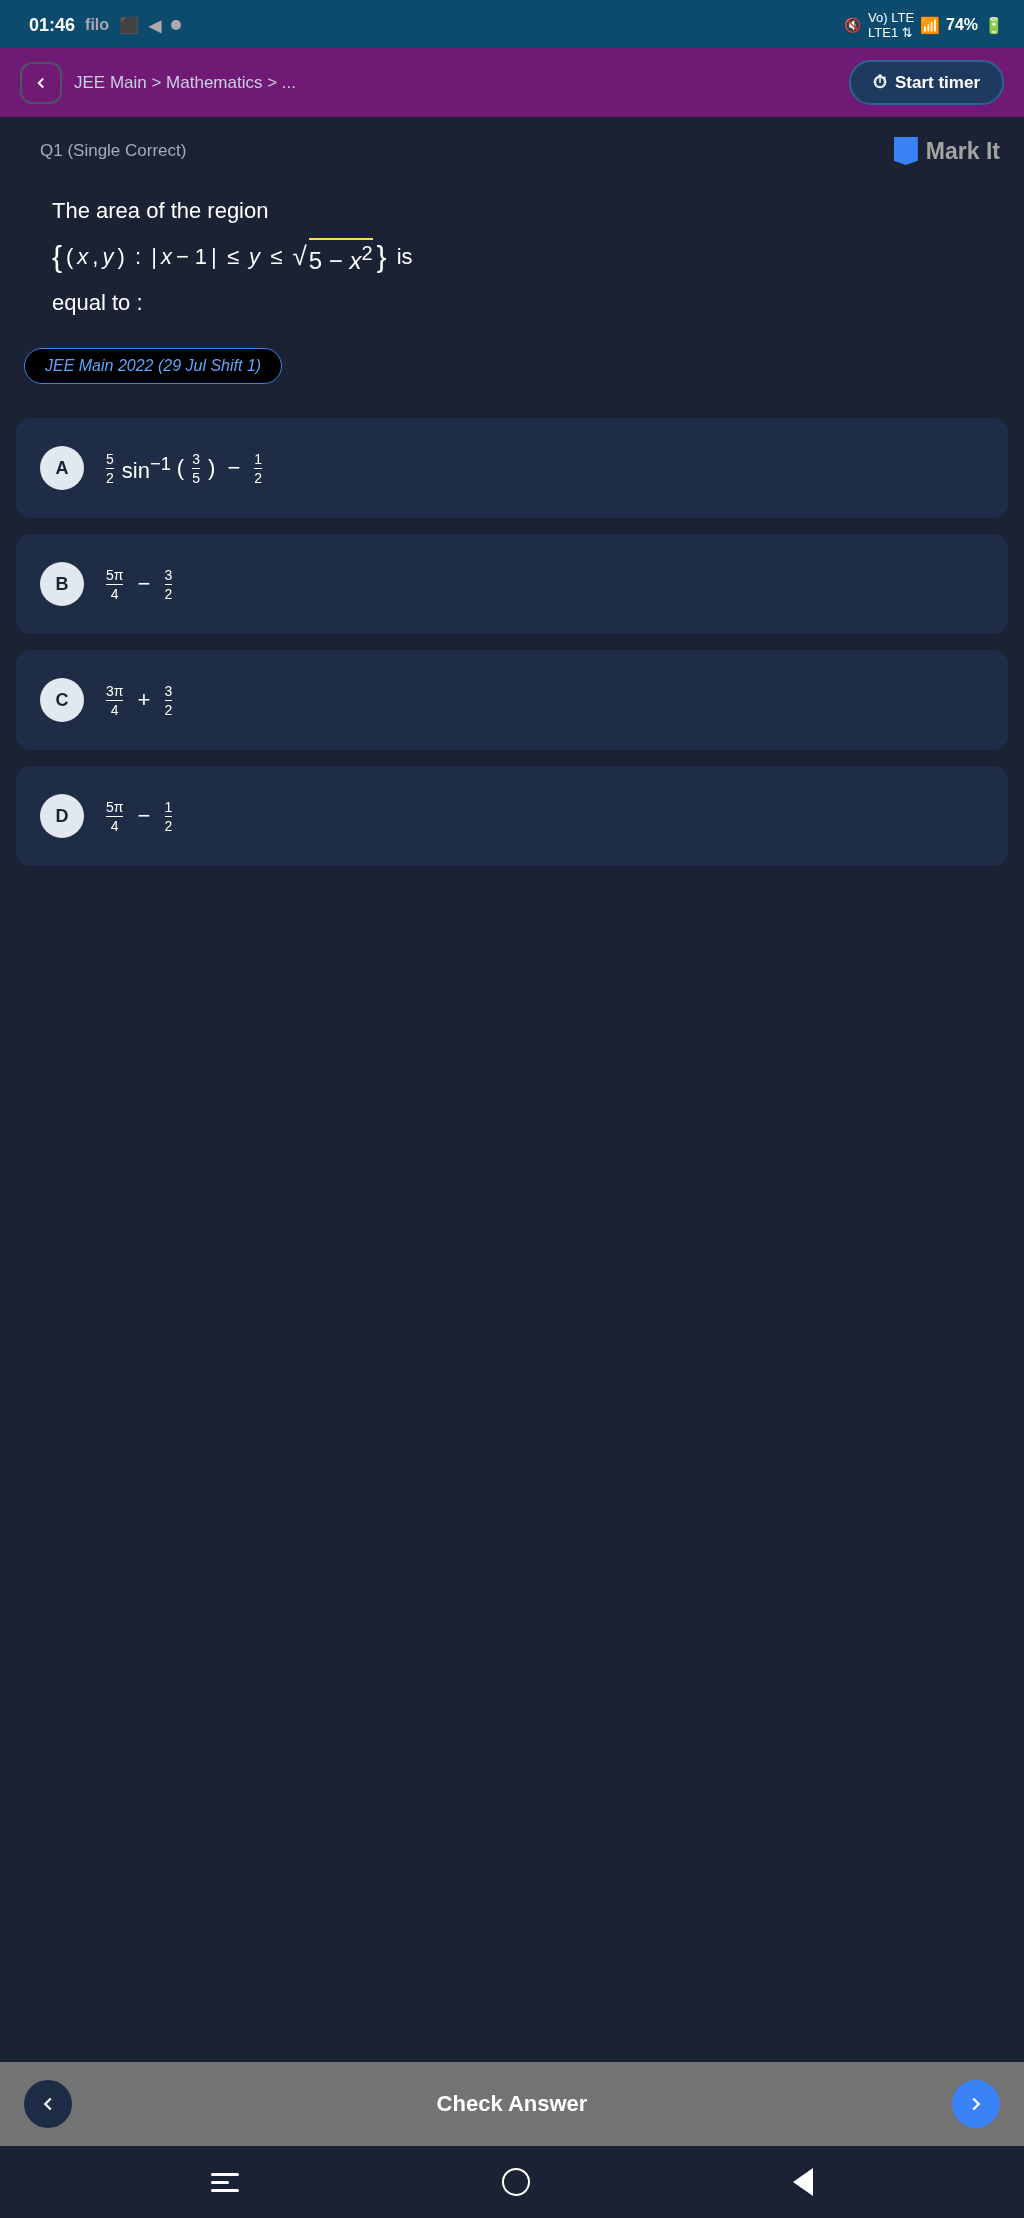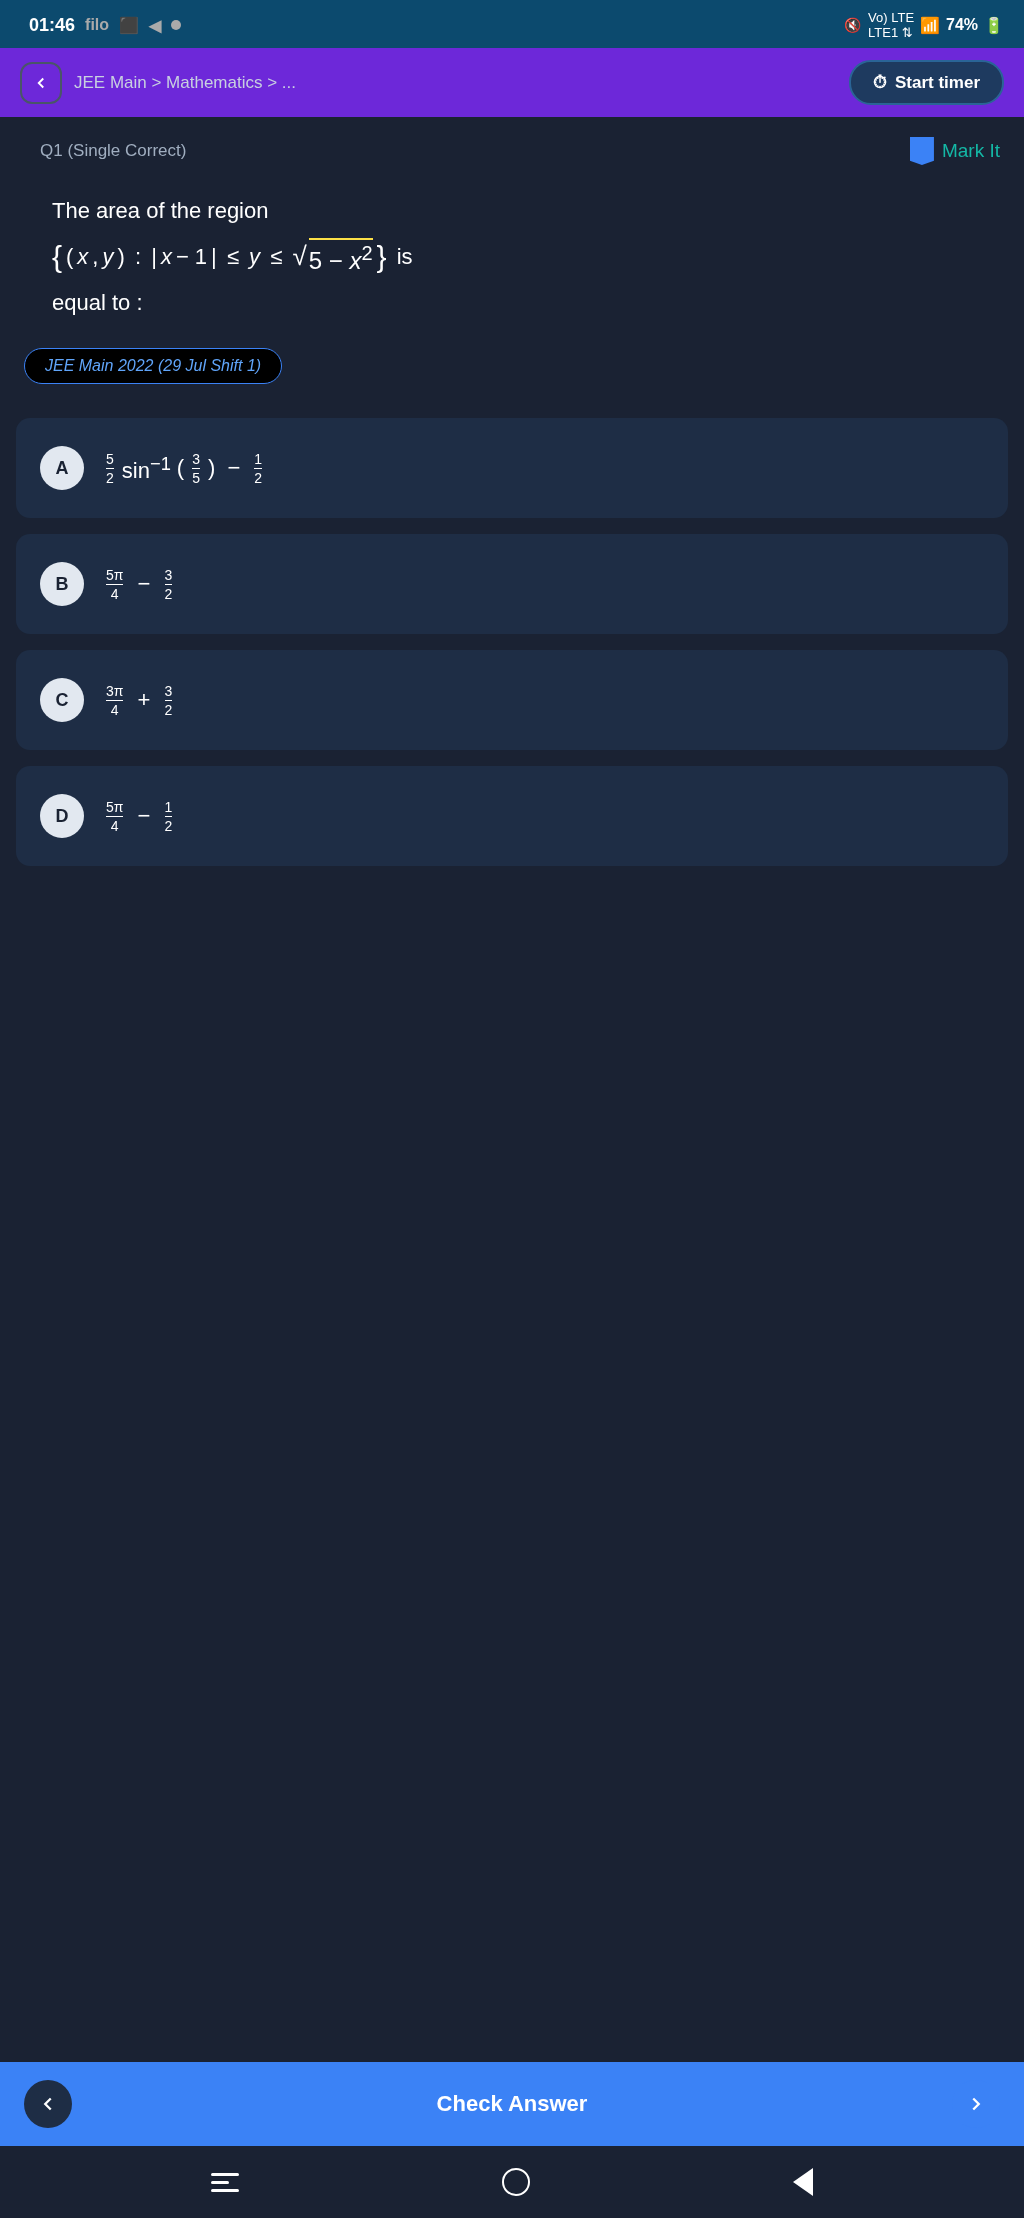--- a/index.html
+++ b/index.html
@@ -46,21 +46,21 @@
       background: #aaa;
       display: inline-block;
     }
 
     
     .nav-bar {
       display: flex;
       align-items: center;
       justify-content: space-between;
       padding: 12px 20px;
-      background-color: #6d28d9;
+      background-color: #701a75;
     }
     .nav-left {
       display: flex;
       align-items: center;
       gap: 12px;
     }
     .back-btn {
       width: 42px;
       height: 42px;
       border: 2px solid #4a5568;
@@ -109,23 +109,23 @@
     }
     .question-type {
       font-size: 17px;
       color: #a0aec0;
     }
     .mark-it-btn {
       display: flex;
       align-items: center;
       gap: 8px;
       cursor: pointer;
-      font-size: 19px;
-      font-weight: 400;
-      color: #14b8a6;
+      font-size: 23px;
+      font-weight: 700;
+      color: #a3a3a3;
     }
     .bookmark-icon {
       width: 24px;
       height: 28px;
       background: #3b82f6;
       clip-path: polygon(0 0, 100% 0, 100% 85%, 50% 100%, 0 85%);
       display: inline-block;
     }
 
     
@@ -215,21 +215,21 @@
       font-size: 22px;
       color: #ffffff;
       display: flex;
       align-items: center;
       gap: 6px;
       flex-wrap: wrap;
     }
 
     
     .bottom-nav {
-      background-color: #3b82f6;
+      background-color: #737373;
       padding: 18px 24px;
       display: flex;
       justify-content: space-between;
       align-items: center;
       margin-top: auto;
     }
     .nav-arrow {
       width: 48px;
       height: 48px;
       background-color: #1e2d45;

